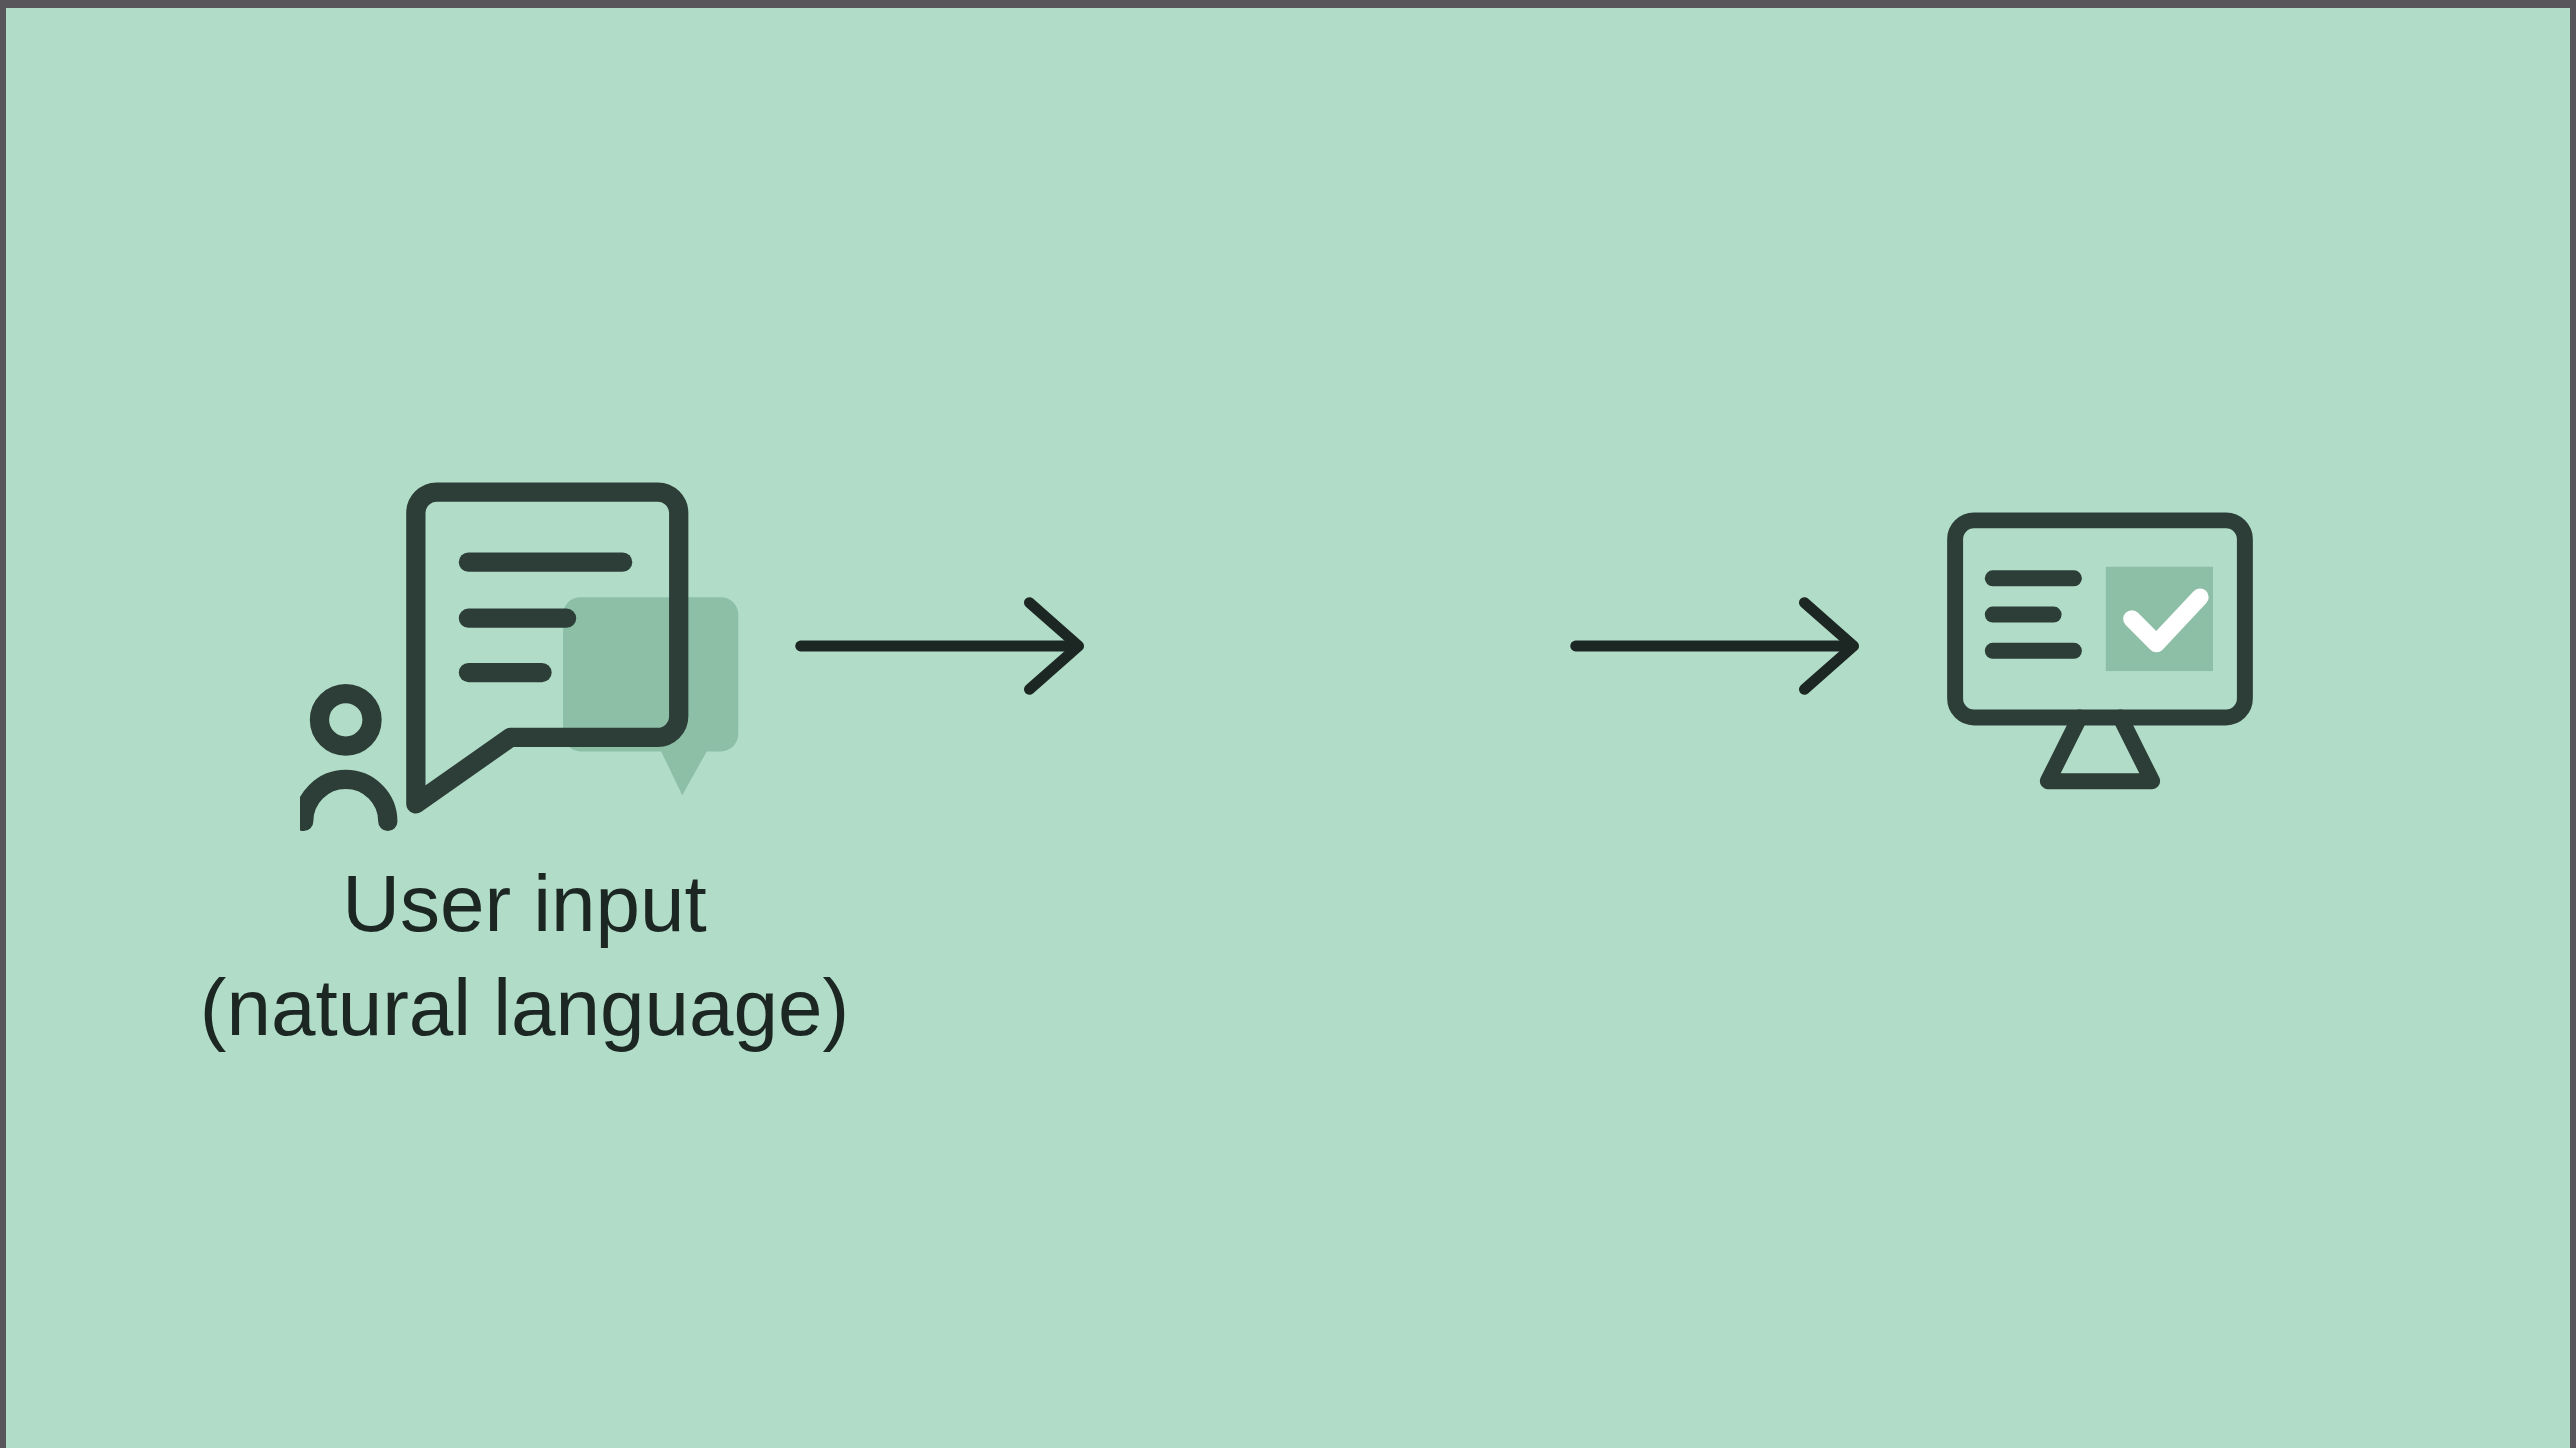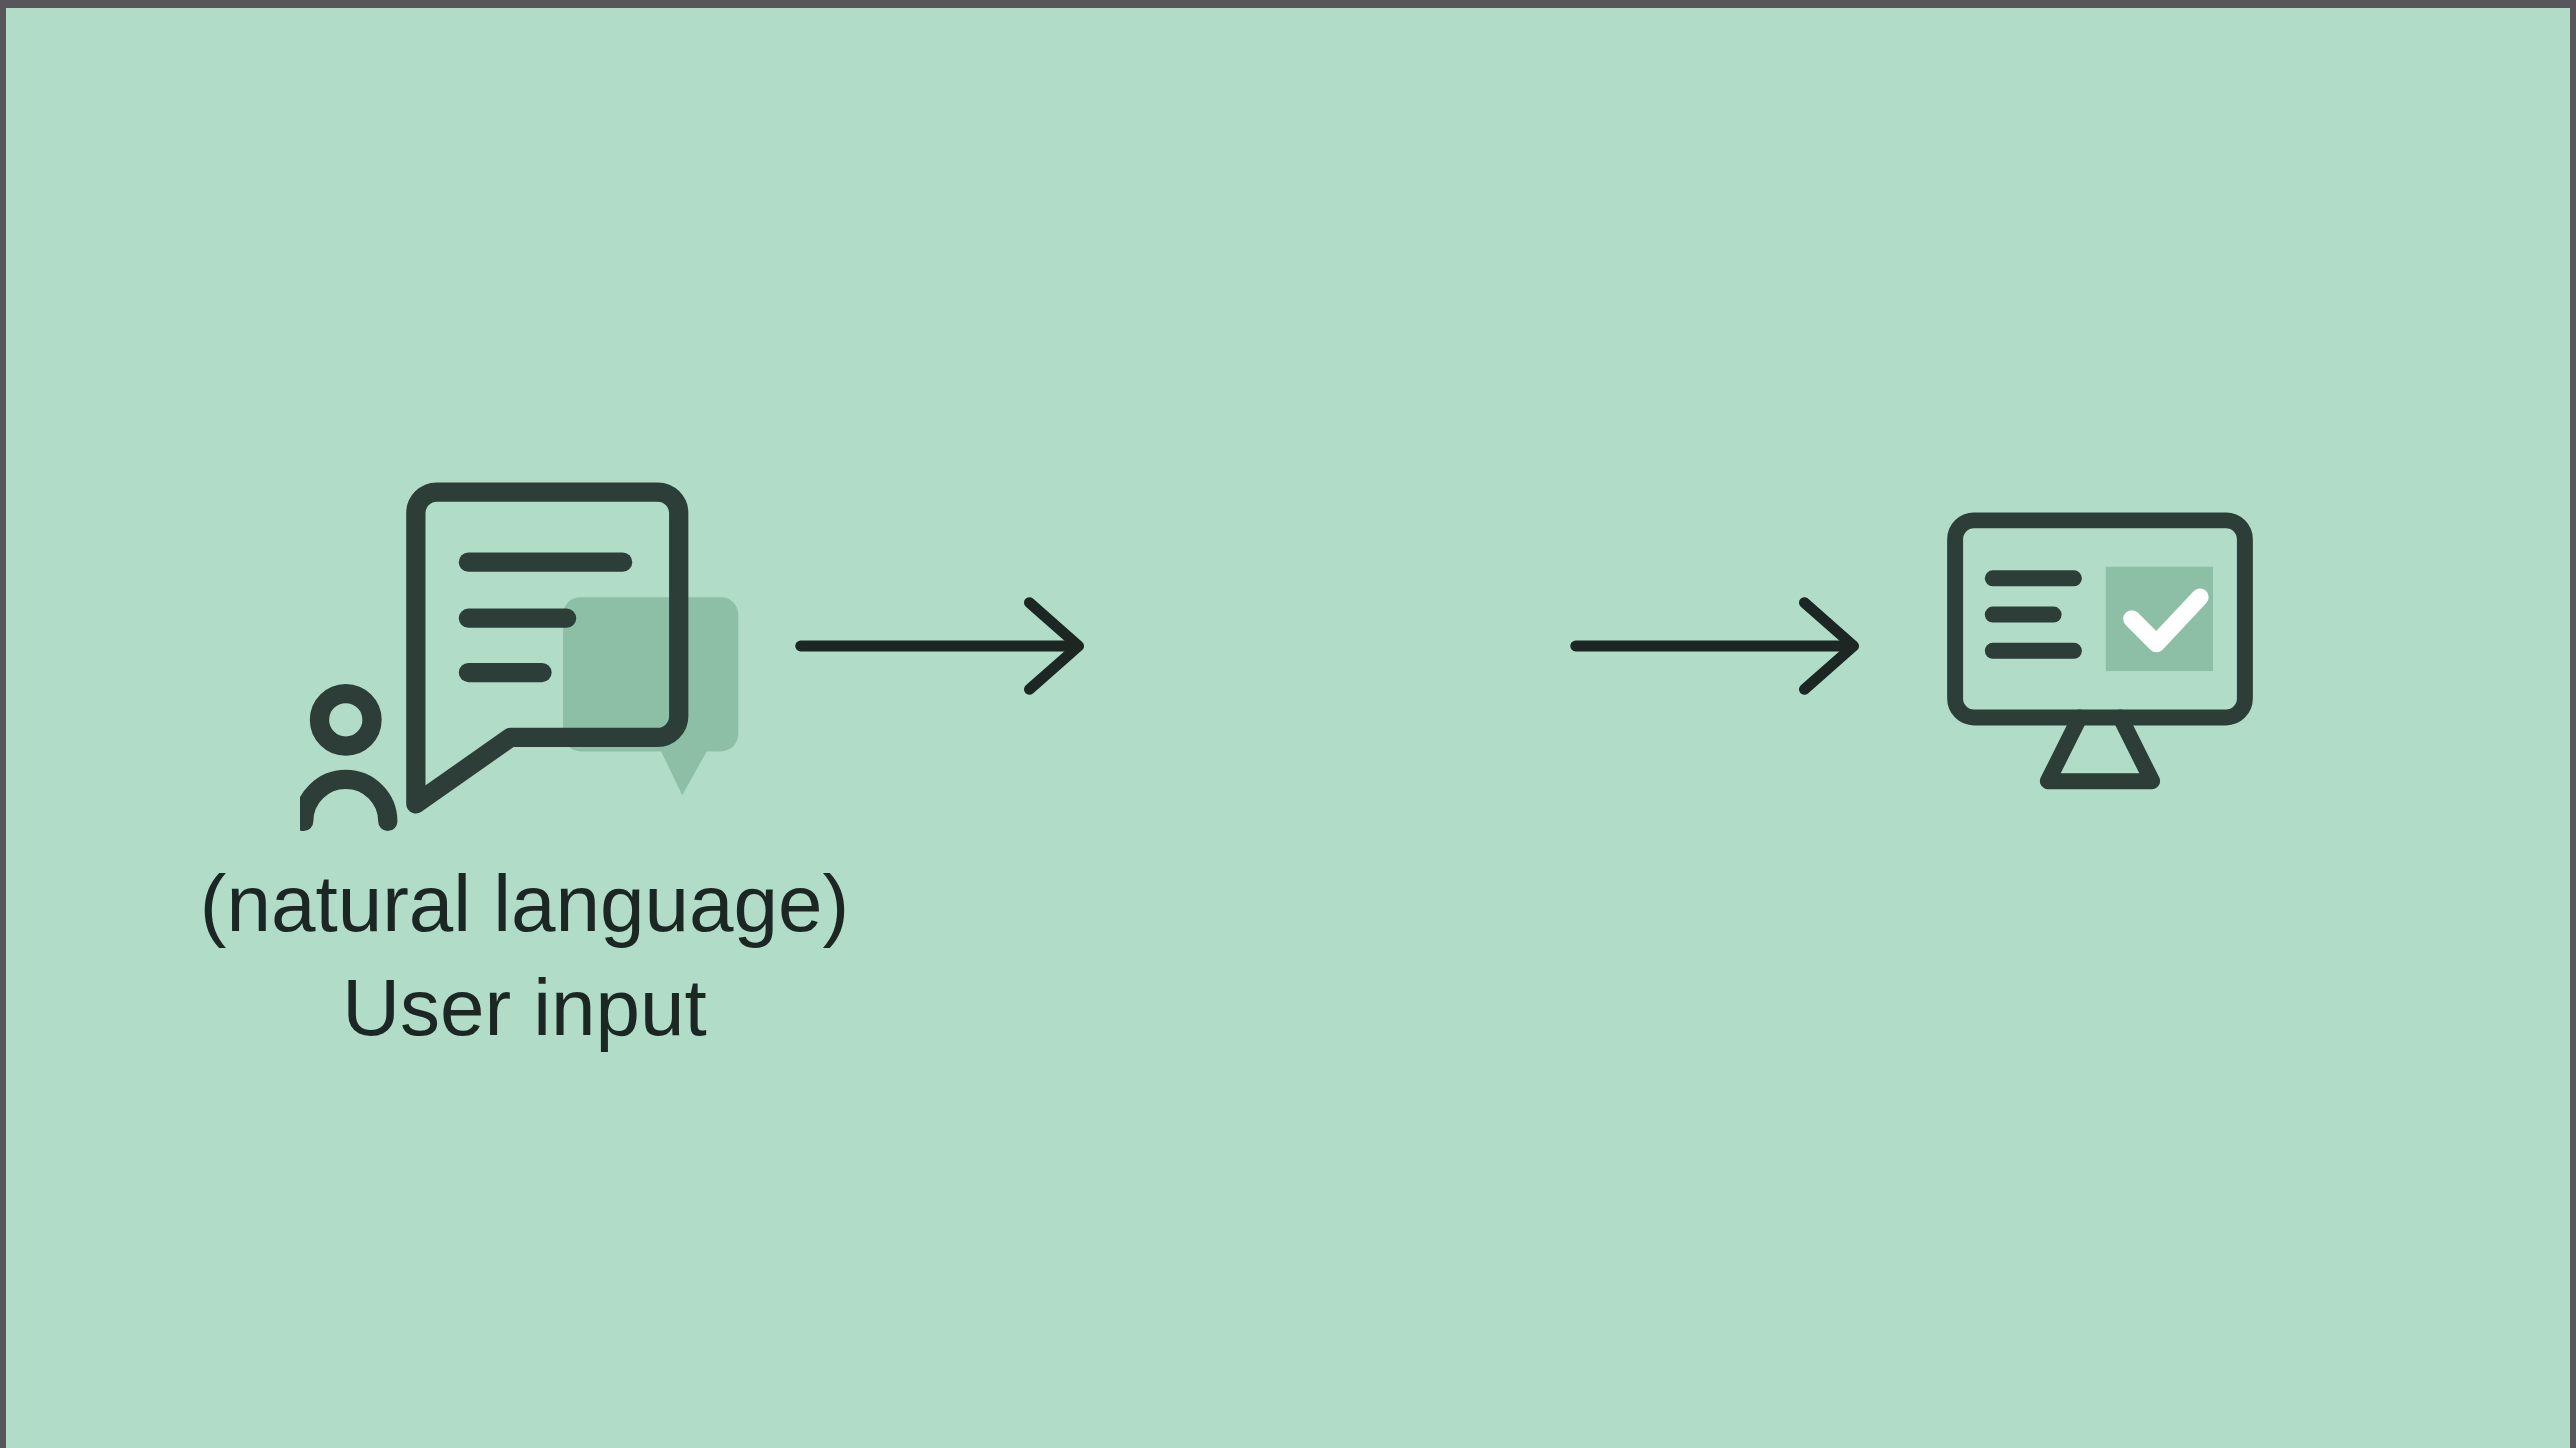--- a/index.html
+++ b/index.html
@@ -74,22 +74,22 @@
           <path d="M66 190 V24 a12 12 0 0 1 12 -12 h126 a12 12 0 0 1 12 12 v116 a12 12 0 0 1 -12 12 h-84 Z"></path>
           <path d="M96 52 H184"></path>
           <path d="M96 84 H152"></path>
           <path d="M96 115 H138"></path>
           <circle cx="26" cy="142" r="15"></circle>
           <path d="M2 200 a24 24 0 0 1 48 0"></path>
         </g>
       </svg>
     </div>
     <div class="label">
+      <div>User input</div>
       <div>(natural language)</div>
-      <div>User input</div>
     </div>
   </div>
 
   <svg class="arrow a1" viewBox="0 0 420 160">
     <g fill="none" stroke-width="15" stroke-linecap="round" stroke-linejoin="round" stroke="#1c2723">
       <line x1="12" y1="80" x2="390" y2="80"></line>
       <polyline points="328,20 396,80 328,140"></polyline>
     </g>
   </svg>
 

